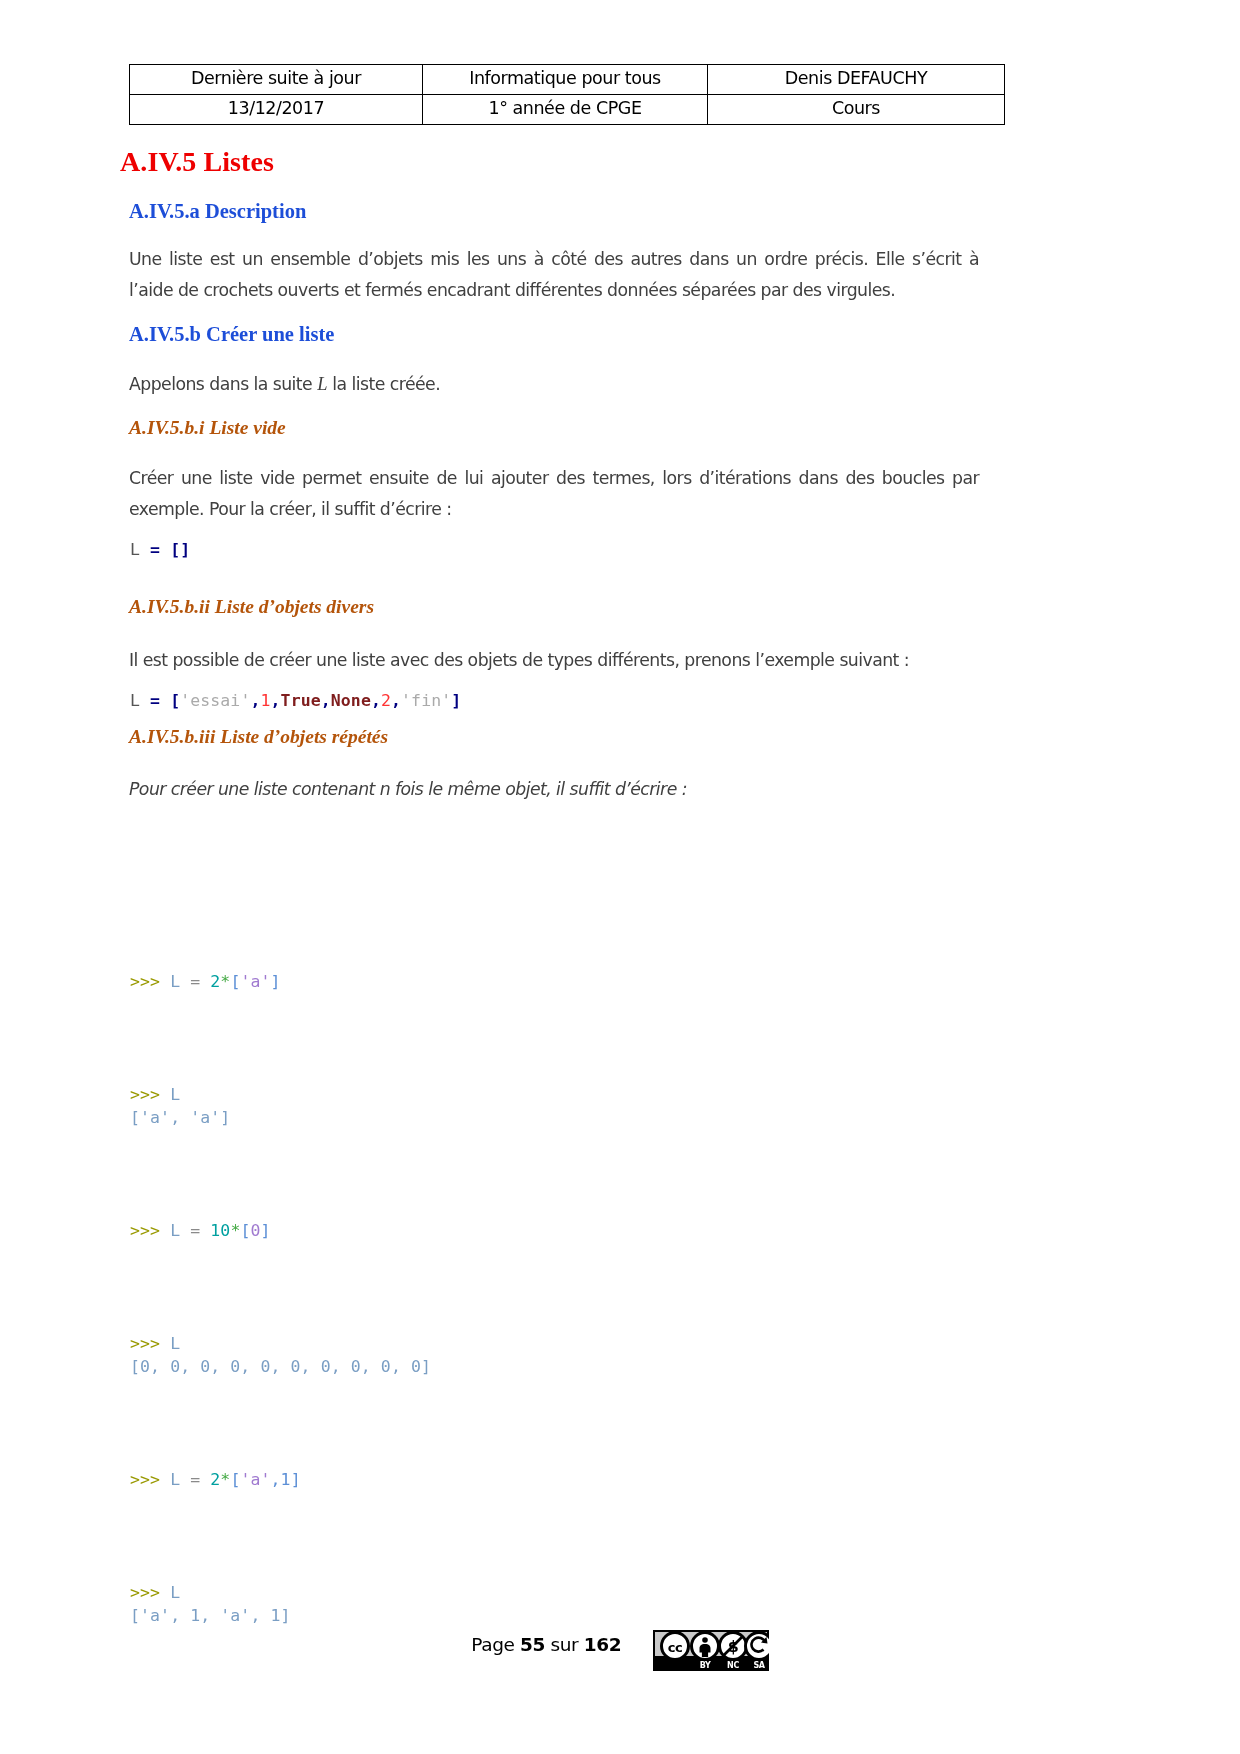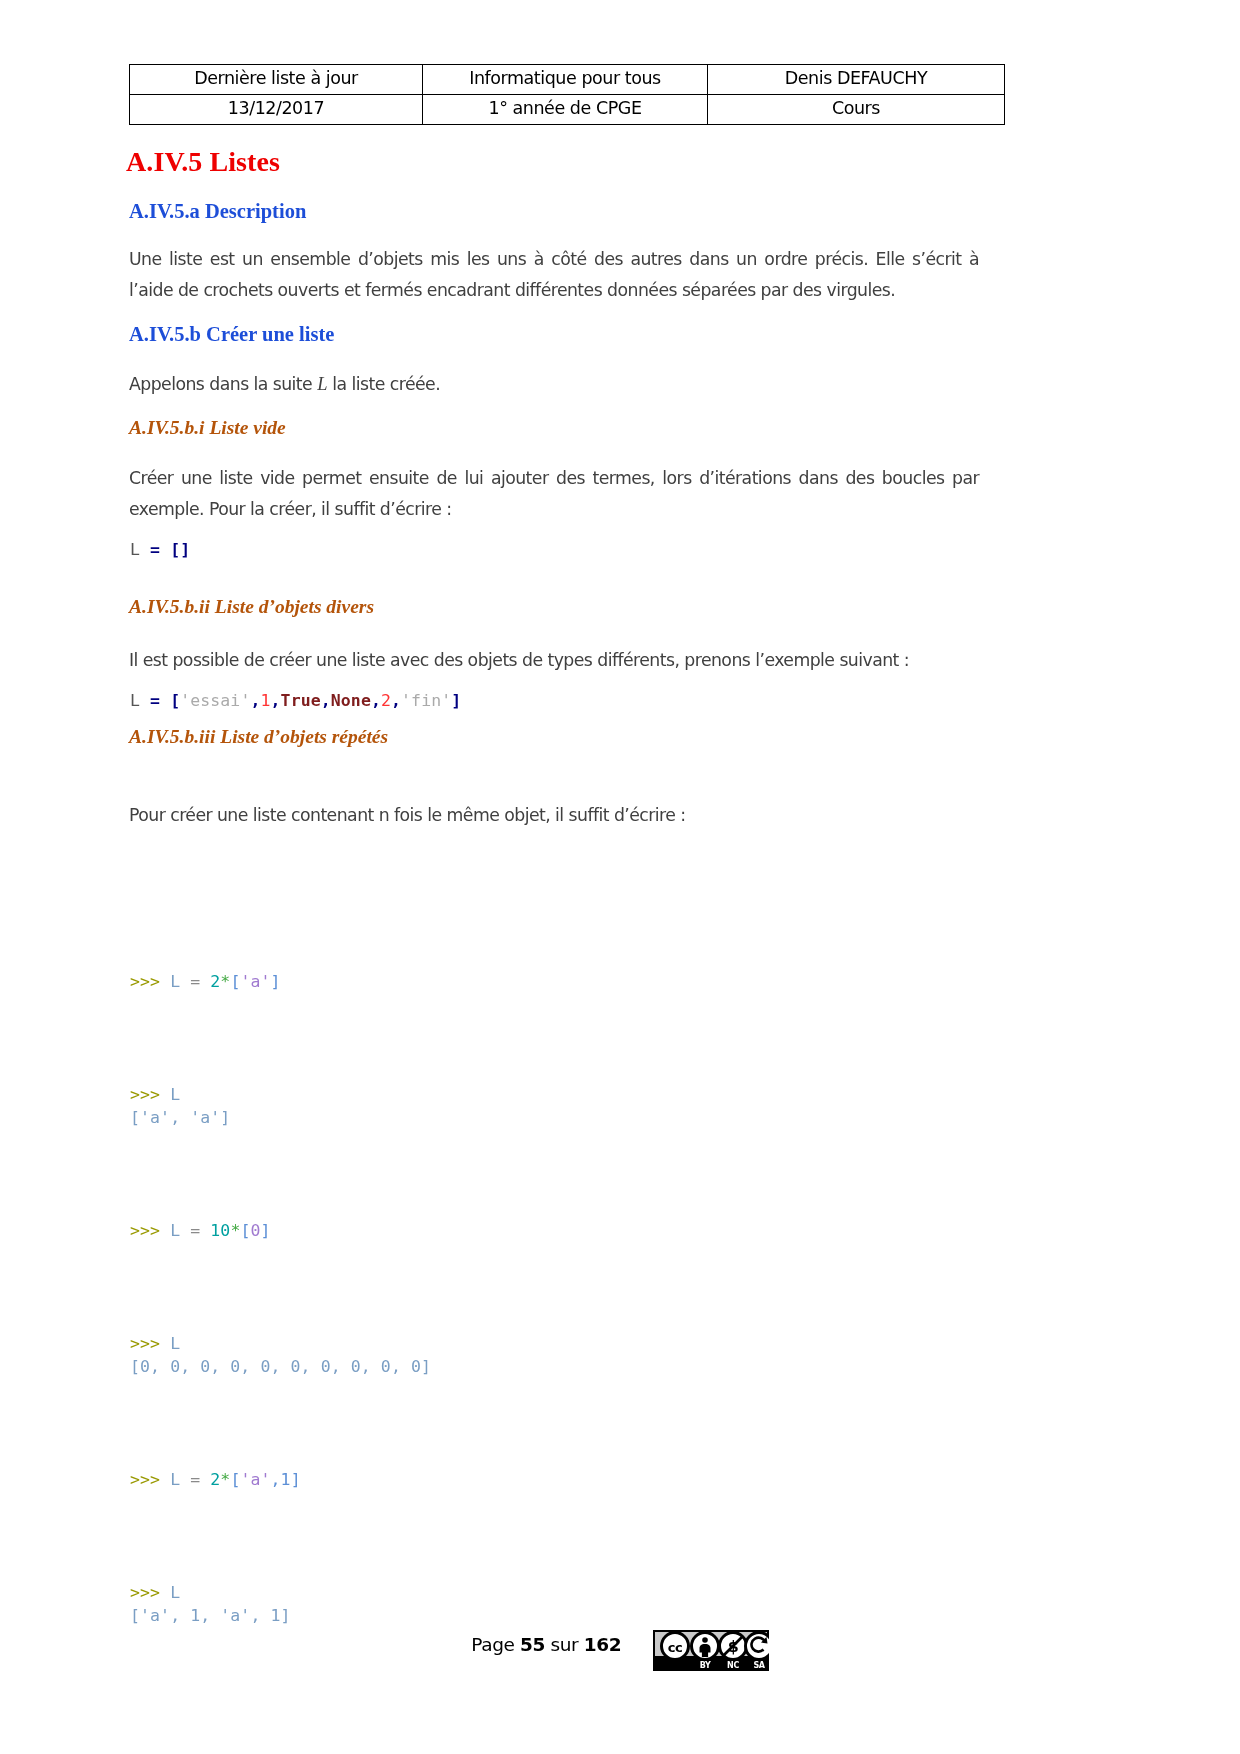--- a/index.html
+++ b/index.html
@@ -37,21 +37,21 @@
     white-space: nowrap;
     letter-spacing: -0.45px;
   }
   .col-a { width: 284px; }
   .col-b { width: 276px; }
   .col-c { width: 288px; }
 
   
   .h1 {
     position: absolute;
-    left: 126px;
+    left: 120px;
     font-family: "Liberation Serif", "DejaVu Serif", serif;
     font-weight: bold;
     color: #ee0000;
     font-size: 28px;
     letter-spacing: 0.1px;
   }
   .h2 {
     position: absolute;
     left: 129px;
     font-family: "Liberation Serif", "DejaVu Serif", serif;
@@ -148,21 +148,21 @@
   }
 </style>
 </head>
 <body>
 
 <div class="page">
 
   <table class="header-table">
     <tbody>
         <tr>
-      <td class="col-a">Dernière liste à jour</td>
+      <td class="col-a">Dernière suite à jour</td>
       <td class="col-b">Informatique pour tous</td>
       <td class="col-c">Denis DEFAUCHY</td>
     </tr>
     <tr>
       <td class="col-a">13/12/2017</td>
       <td class="col-b">1° année de CPGE</td>
       <td class="col-c">Cours</td>
     </tr>
   </tbody>
     </table>
@@ -184,21 +184,21 @@
   <div class="code" style="top:540px;"><span class="c-name">L</span><span class="c-op"> = </span><span class="c-op">[]</span></div>
 
   <div class="h3" style="top:596px;">A.IV.5.b.ii Liste d’objets divers</div>
 
   <div class="para" style="top:645px;">Il est possible de créer une liste avec des objets de types différents, prenons l’exemple suivant :</div>
 
   <div class="code" style="top:691px;"><span class="c-name">L</span><span class="c-op"> = </span><span class="c-op">[</span><span class="c-str">'essai'</span><span class="c-op">,</span><span class="c-num">1</span><span class="c-op">,</span><span class="c-kw">True</span><span class="c-op">,</span><span class="c-kw">None</span><span class="c-op">,</span><span class="c-num">2</span><span class="c-op">,</span><span class="c-str">'fin'</span><span class="c-op">]</span></div>
 
   <div class="h3" style="top:726px;">A.IV.5.b.iii Liste d’objets répétés</div>
 
-  <div class="para" style="top:800px;">Pour créer une liste contenant n fois le même objet, il suffit d’écrire :</div>
+  <div class="para" style="top:774px;font-style:italic;">Pour créer une liste contenant n fois le même objet, il suffit d’écrire :</div>
 
   <div class="console">
 
     <div class="blk"><span class="t-prompt">&gt;&gt;&gt; </span><span class="t-var">L</span><span class="t-eq"> = </span><span class="t-num">2</span><span class="t-star">*</span><span class="t-brk">[</span><span class="t-str">'a'</span><span class="t-brk">]</span></div>
 
     <div class="blk"><div><span class="t-prompt">&gt;&gt;&gt; </span><span class="t-var">L</span></div><div class="t-out">['a', 'a']</div></div>
 
     <div class="blk"><span class="t-prompt">&gt;&gt;&gt; </span><span class="t-var">L</span><span class="t-eq"> = </span><span class="t-num">10</span><span class="t-star">*</span><span class="t-brk">[</span><span class="t-str">0</span><span class="t-brk">]</span></div>
 
     <div class="blk"><div><span class="t-prompt">&gt;&gt;&gt; </span><span class="t-var">L</span></div><div class="t-out">[0, 0, 0, 0, 0, 0, 0, 0, 0, 0]</div></div>

